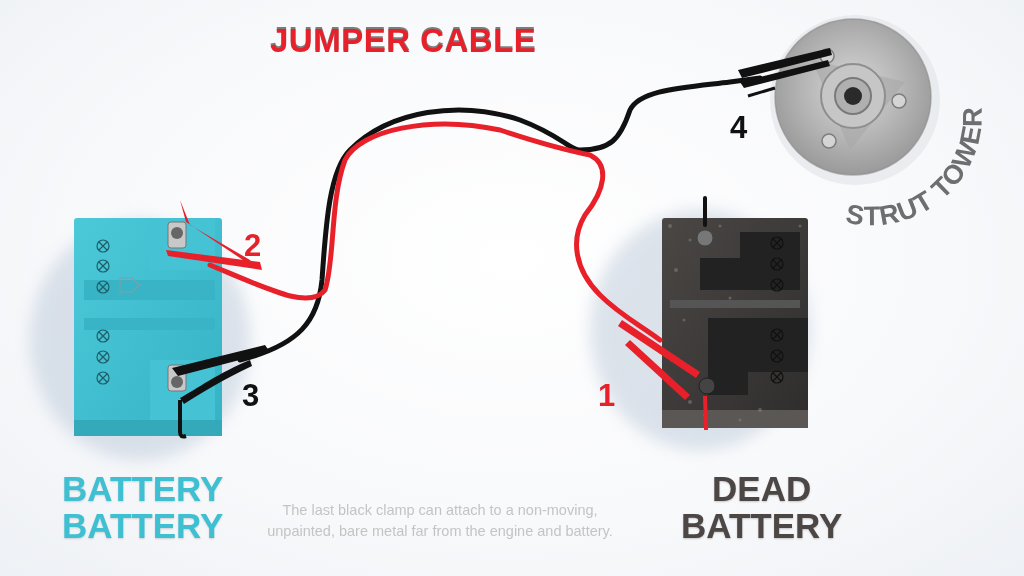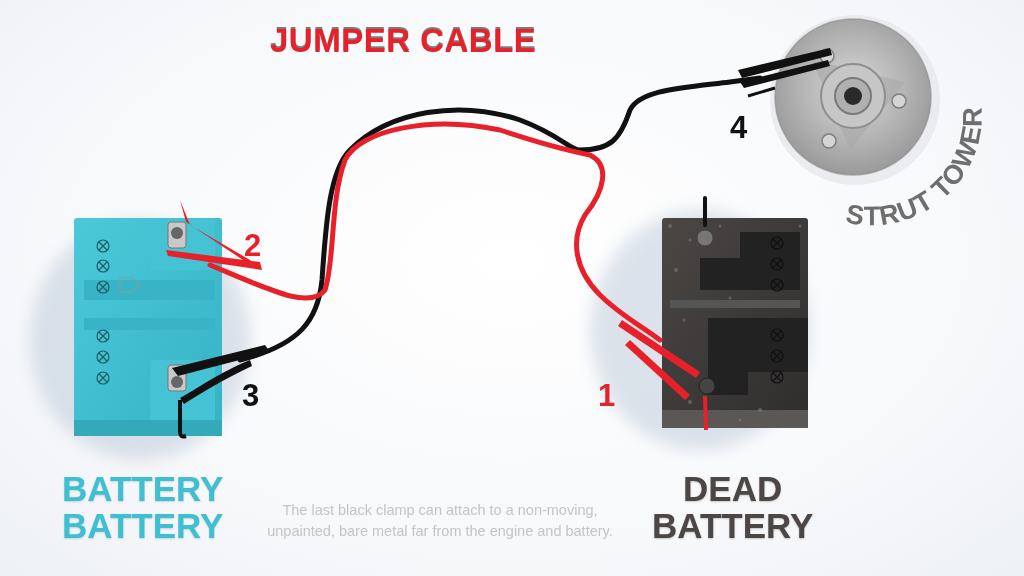--- a/index.html
+++ b/index.html
@@ -21,21 +21,21 @@
     }
     .num.red { color: #e8202a; }
     .num.black { color: #111; }
     .label-working {
       position: absolute; left: 62px; top: 470px;
       font-size: 35px; font-weight: bold; color: #3fc0d2; line-height: 37px;
       text-align: center;
       text-shadow: 0 1px 2px rgba(0,0,0,0.15);
     }
     .label-dead {
-      position: absolute; left: 652px; top: 470px;
+      position: absolute; left: 681px; top: 470px;
       font-size: 35px; font-weight: bold; color: #4c4744; line-height: 37px;
       text-align: center;
       text-shadow: 0 1px 2px rgba(0,0,0,0.2);
     }
     .note {
       position: absolute; left: 240px; top: 500px; width: 400px;
       font-size: 14.5px; color: #c4c4c4; text-align: center; line-height: 21px;
     }
   </style>
 </head>

